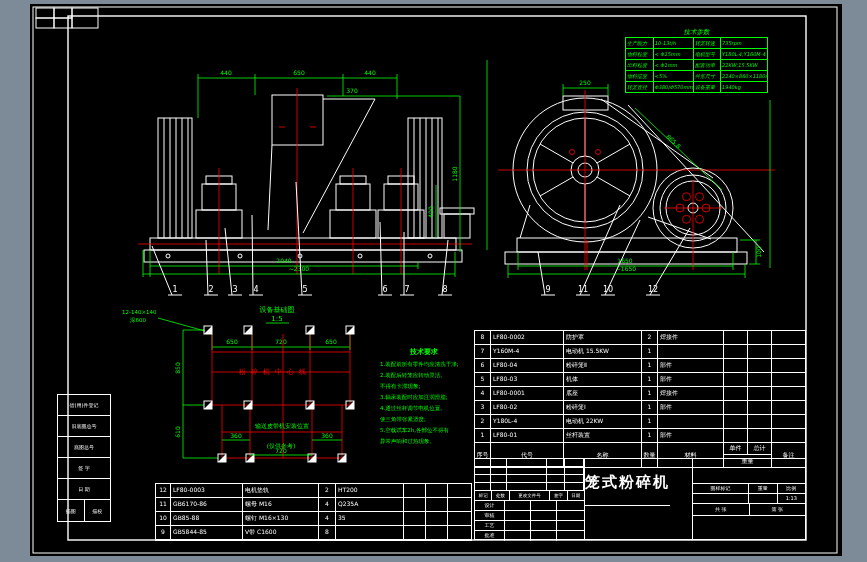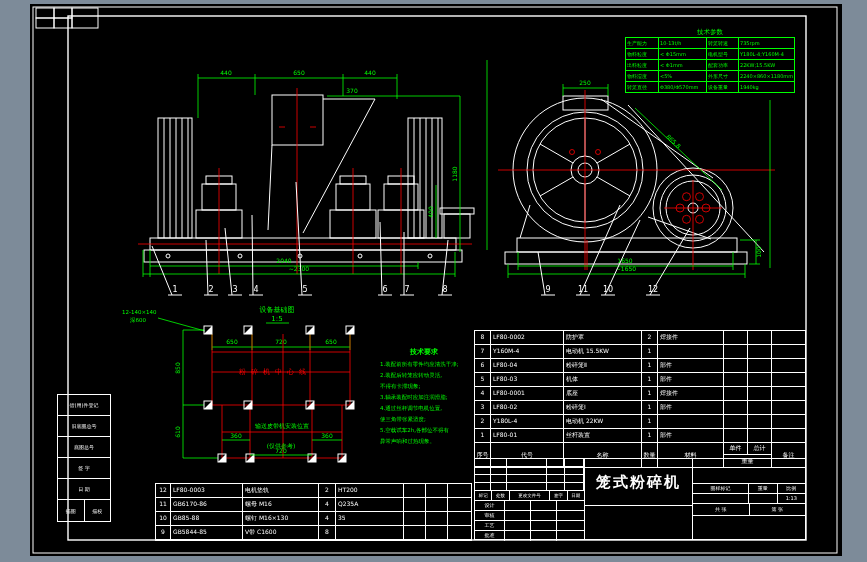--- a/index.html
+++ b/index.html
@@ -14,21 +14,21 @@
   .lr{stroke:#ff0000;fill:none;stroke-width:0.8;}
   .fw{fill:#fff;stroke:none;}
   text{font-family:"DejaVu Sans",sans-serif;}
   .tg{fill:#00ff00;font-size:6px;text-anchor:middle;}
   .tg5{fill:#00ff00;font-size:5.5px;text-anchor:start;}
   .tg7{fill:#00ff00;font-size:7px;text-anchor:middle;}
   .tr7{fill:#ff0000;font-size:7px;text-anchor:middle;letter-spacing:5px;}
   .tw8{fill:#fff;font-size:8px;text-anchor:middle;}
   
   .tbl{position:absolute;z-index:2;box-sizing:border-box;}
-  .tech{left:625px;top:27px;width:170px;color:#00ff00;}
+  .tech{left:625px;top:27px;width:143px;color:#00ff00;font-style:italic;}
   .tech-title{font-size:6.5px;text-align:center;height:10px;line-height:10px;}
   .tech-grid{border:1px solid #00ff00;}
   .tech-row{display:flex;height:10px;border-top:1px solid #00ff00;}
   .tech-row:first-child{border-top:none;}
   .tech-row div{font-size:5px;line-height:10px;white-space:nowrap;overflow:hidden;
     border-left:1px solid #00ff00;padding-left:1px;box-sizing:border-box;}
   .tech-row div:first-child{border-left:none;}
   .tc1{width:32px;}.tc2{width:48px;}.tc3{width:32px;}.tc4{width:56px;}
   
   .bom{left:474px;top:330px;width:332px;color:#fff;border:1px solid #fff;}
@@ -67,21 +67,21 @@
     box-sizing:border-box;white-space:nowrap;overflow:hidden;}
   .tb-revrow div:nth-child(3){flex:2.4;}
   .tb-revrow div:last-child{border-right:none;}
   .tb-signs .tb-signrow{display:flex;height:10px;border-bottom:1px solid #fff;box-sizing:border-box;}
   .tb-signs .tb-signrow:last-child{border-bottom:none;}
   .tb-signrow div{border-right:1px solid #fff;box-sizing:border-box;font-size:5px;line-height:9px;text-align:center;}
   .tb-signrow div:first-child{width:30px;}
   .tb-signrow div{flex:0 0 auto;}
   .tb-signrow div:not(:first-child){width:26px;}
   .tb-signrow div:last-child{border-right:none;width:27px;}
-  .tb-mid{width:108px;border-right:1px solid #fff;box-sizing:border-box;display:flex;flex-direction:column;}
+  .tb-mid{width:108px;border-right:1px solid #fff;box-sizing:border-box;display:flex;flex-direction:row;}
   .tb-title{height:47px;border-bottom:1px solid #fff;box-sizing:border-box;display:flex;align-items:center;
     justify-content:center;font-size:15px;letter-spacing:2px;font-weight:bold;}
   .tb-midlow{flex:1;}
   .tb-right{flex:1;display:flex;flex-direction:column;}
   .tb-r-top{height:25px;border-bottom:1px solid #fff;box-sizing:border-box;}
   .tb-r-h,.tb-r-v{display:flex;height:10px;border-bottom:1px solid #fff;box-sizing:border-box;}
   .tb-r-h div,.tb-r-v div{flex:1;font-size:5px;line-height:9px;text-align:center;border-right:1px solid #fff;
     box-sizing:border-box;white-space:nowrap;overflow:hidden;}
   .tb-r-h div:first-child,.tb-r-v div:first-child{flex:2;}
   .tb-r-h div:last-child,.tb-r-v div:last-child{border-right:none;}

